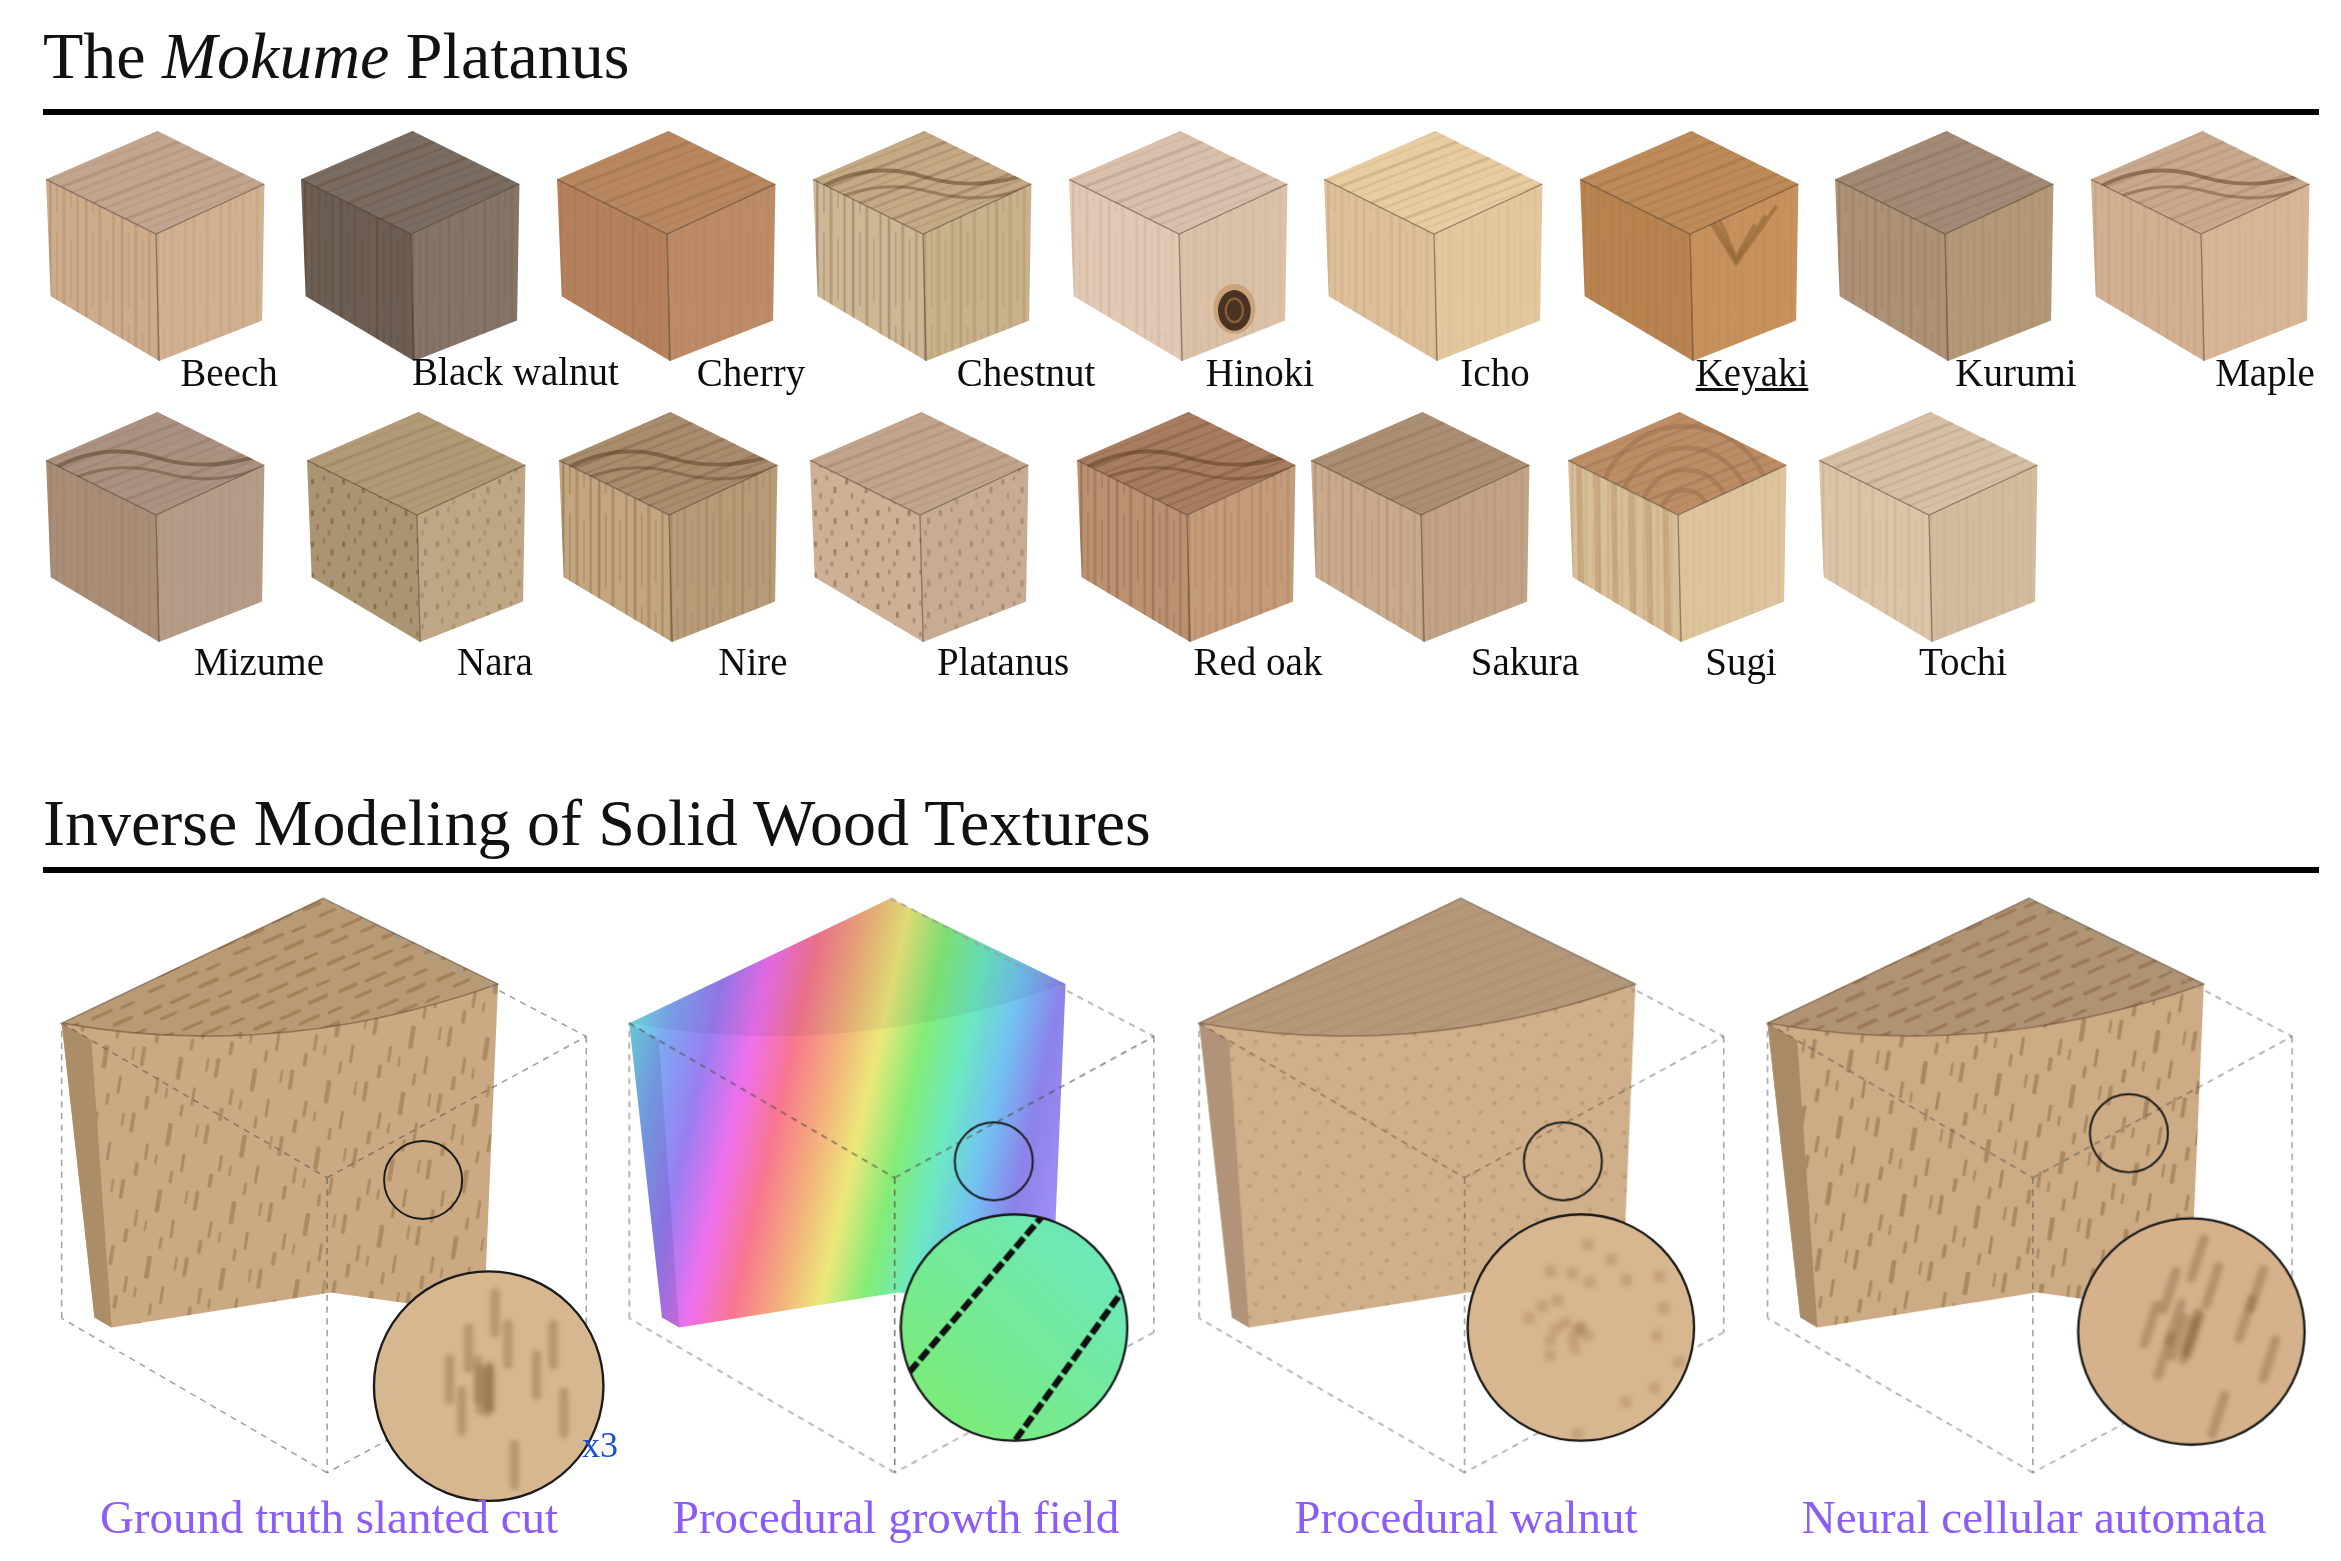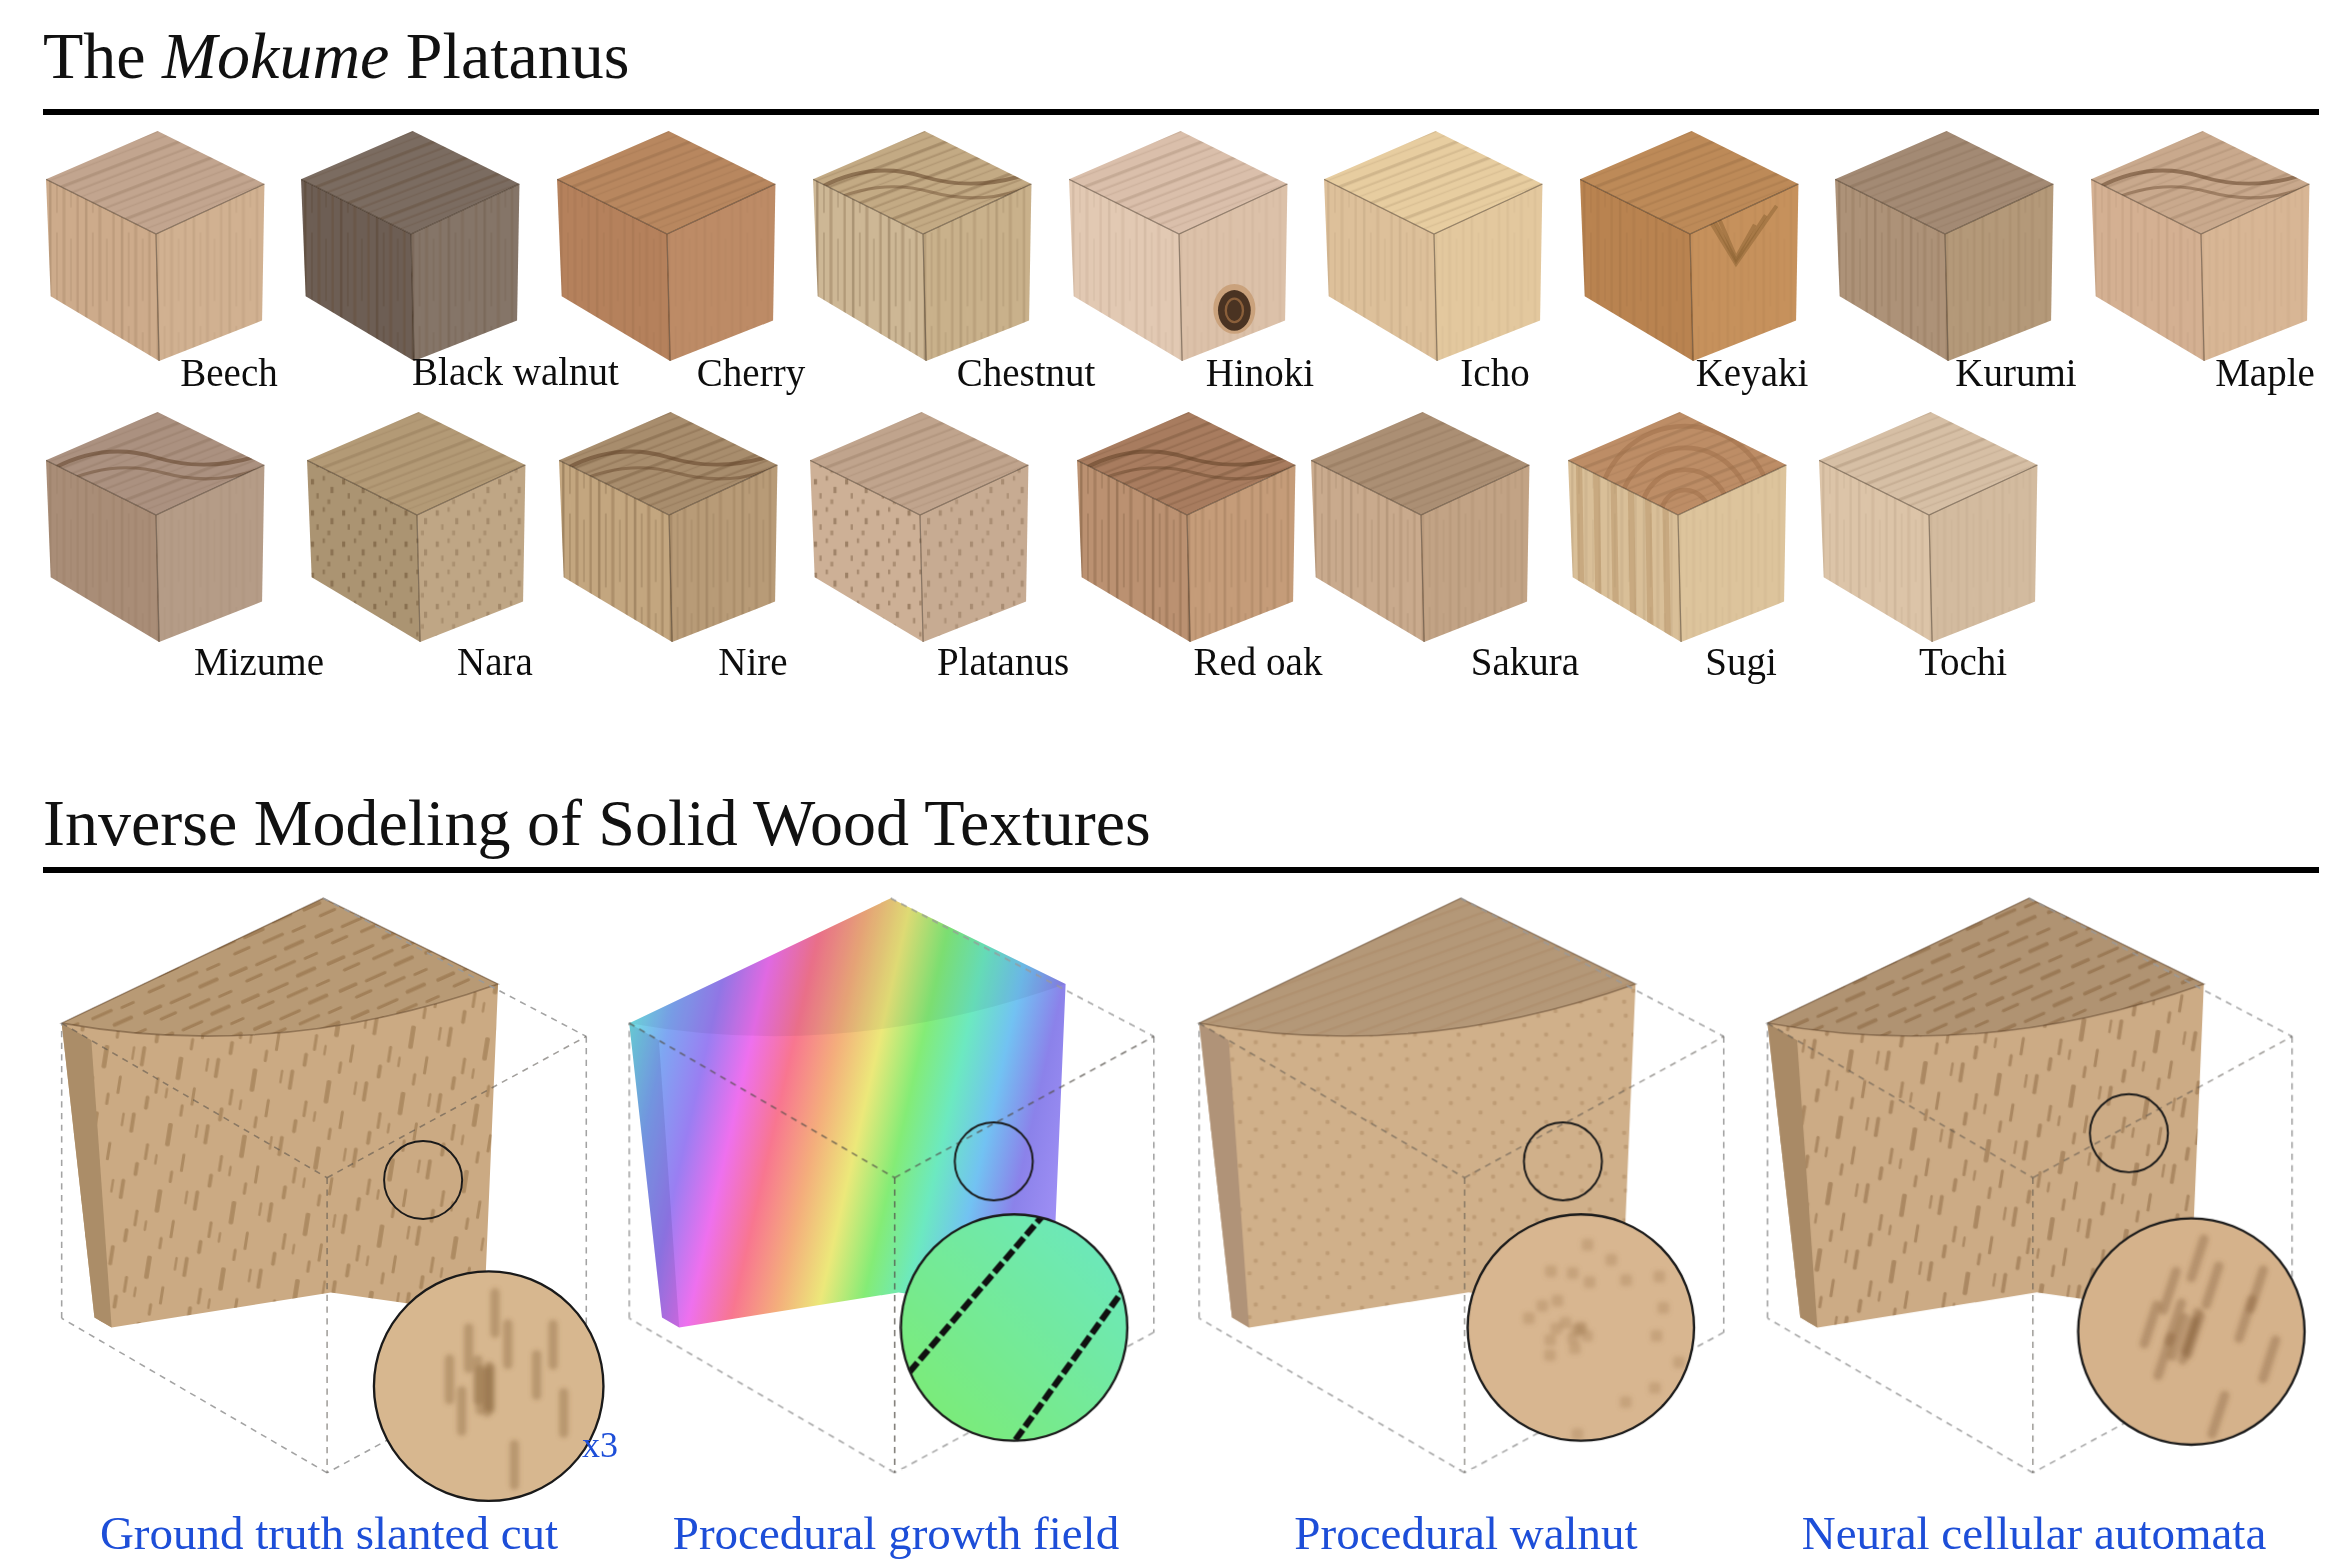--- a/index.html
+++ b/index.html
@@ -3,21 +3,21 @@
 <meta charset="utf-8">
 <style>
   html,body{margin:0;padding:0;background:#fff;}
   .page{position:relative;width:2342px;height:1561px;background:#fff;overflow:hidden;
         font-family:"Liberation Serif","DejaVu Serif",serif;color:#111;}
   .sec-title{position:absolute;left:43px;font-size:66px;line-height:1.1;color:#111;white-space:nowrap;}
   .sec-title i{font-style:italic;}
   .rule{position:absolute;left:43px;width:2276px;height:5.5px;background:#000;}
   .cube-cell{position:absolute;}
   .cube-label{position:absolute;font-size:39px;line-height:39px;text-align:center;color:#0d0d0d;}
-  .panel-caption{position:absolute;font-size:47px;line-height:48px;color:#1d4ed8;transform:translateX(-50%);white-space:nowrap;text-align:center;margin-top:16px;}
+  .panel-caption{position:absolute;font-size:47px;line-height:48px;color:#8b5cf6;transform:translateX(-50%);white-space:nowrap;text-align:center;}
   .mag-label{position:absolute;font-size:36px;color:#1d4ed8;transform:translateX(-50%);}
   svg{display:block;}
   #panels-svg{position:absolute;left:0;top:859px;}
   #shared-defs{position:absolute;width:0;height:0;}
 </style>
 </head>
 <body>
 
 <div class="page">
 
@@ -216,21 +216,21 @@
             <polygon points="141,132 280,68 277,243 145,295" fill="url(#p-vstreak)" opacity="0.096"></polygon>
             <polygon points="0,62 143,0 280,68 141,132" fill="url(#p-topgrain)" opacity="0.3"></polygon>
             <g clip-path="url(#clip-c0_6-right)">
               <path d="M150,88 L200,170 L252,96" stroke="#8a6132" stroke-width="5" fill="none" opacity="0.5"></path>
               <path d="M164,100 L200,166.4 L238,108" stroke="#8a6132" stroke-width="5" fill="none" opacity="0.5"></path>
               <path d="M178,112 L200,162.8 L224,120" stroke="#8a6132" stroke-width="5" fill="none" opacity="0.5"></path>
             </g>
             <path d="M0,62 L141,132 L280,68 M141,132 L145,295" stroke="rgba(45,28,14,0.45)" stroke-width="1.6" fill="none"></path>
           </svg>
         </div>
-        <div class="cube-label" style="left: 1635px; top: 353px; width: 234px;">Keyaki</div>
+        <div class="cube-label" style="left: 1635px; top: 353px; width: 234px; text-decoration: underline;">Keyaki</div>
         <div class="cube-cell" style="left: 1835px; top: 131px; width: 220px; height: 234px;">
           <svg width="220" height="234" viewBox="0 0 282 300">
             <defs>
               <clipPath id="clip-c0_7-top">
                 <polygon points="0,62 143,0 280,68 141,132"></polygon>
               </clipPath>
               <clipPath id="clip-c0_7-left">
                 <polygon points="0,62 141,132 145,295 6,212"></polygon>
               </clipPath>
               <clipPath id="clip-c0_7-right">

